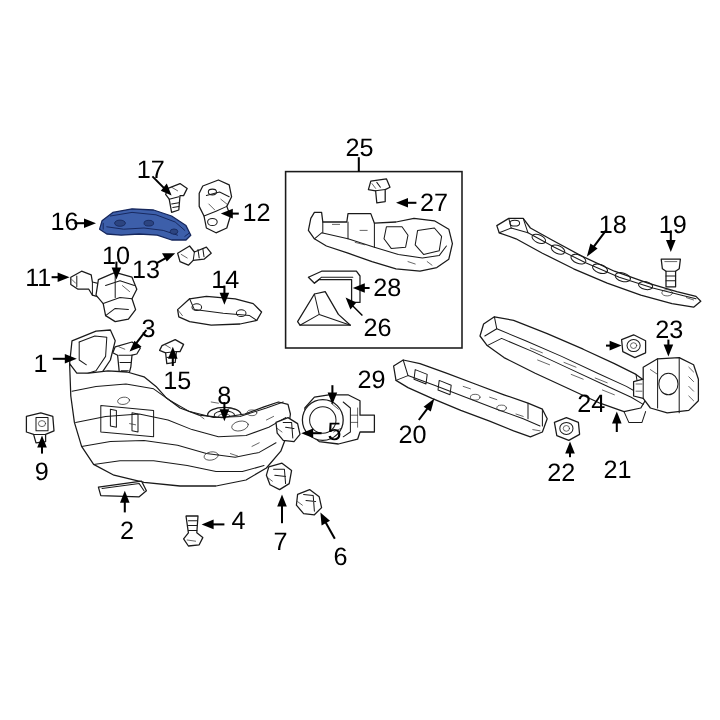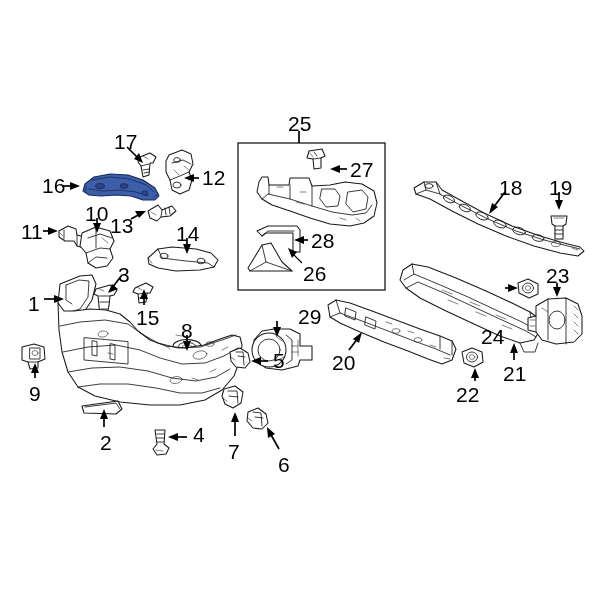--- a/index.html
+++ b/index.html
@@ -408,21 +408,21 @@
   <div class="num" style="left:21px;  top:221px;">11</div>
   <div class="num" style="left:202px; top:167px;">12</div>
   <div class="num" style="left:110px; top:215px;">13</div>
   <div class="num" style="left:176px; top:223px;text-align:right;">14</div>
   <div class="num" style="left:136px; top:307px;">15</div>
   <div class="num" style="left:42px;  top:175px;">16</div>
   <div class="num" style="left:114px; top:131px;">17</div>
   <div class="num" style="left:499px; top:177px;">18</div>
   <div class="num" style="left:549px; top:177px;">19</div>
   <div class="num" style="left:332px; top:352px;">20</div>
-  <div class="num" style="left:503px; top:363px;">21</div>
+  <div class="num" style="left:503px; top:381px;">21</div>
   <div class="num" style="left:456px; top:384px;">22</div>
   <div class="num" style="left:546px; top:265px;">23</div>
   <div class="num" style="left:481px; top:278px;margin-top:48px;">24</div>
   <div class="num" style="left:288px; top:113px;">25</div>
   <div class="num" style="left:303px; top:263px;">26</div>
   <div class="num" style="left:350px; top:159px;">27</div>
   <div class="num" style="left:311px; top:230px;">28</div>
   <div class="num" style="left:266px; top:306px;margin-left:32px;">29</div>
 
 </div>

